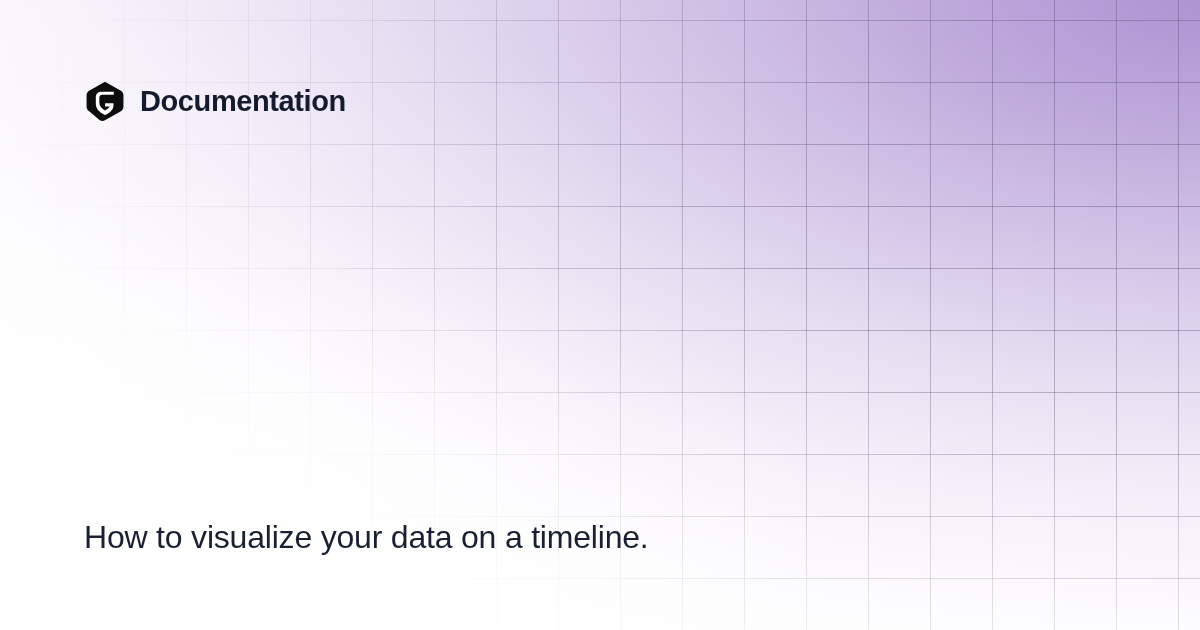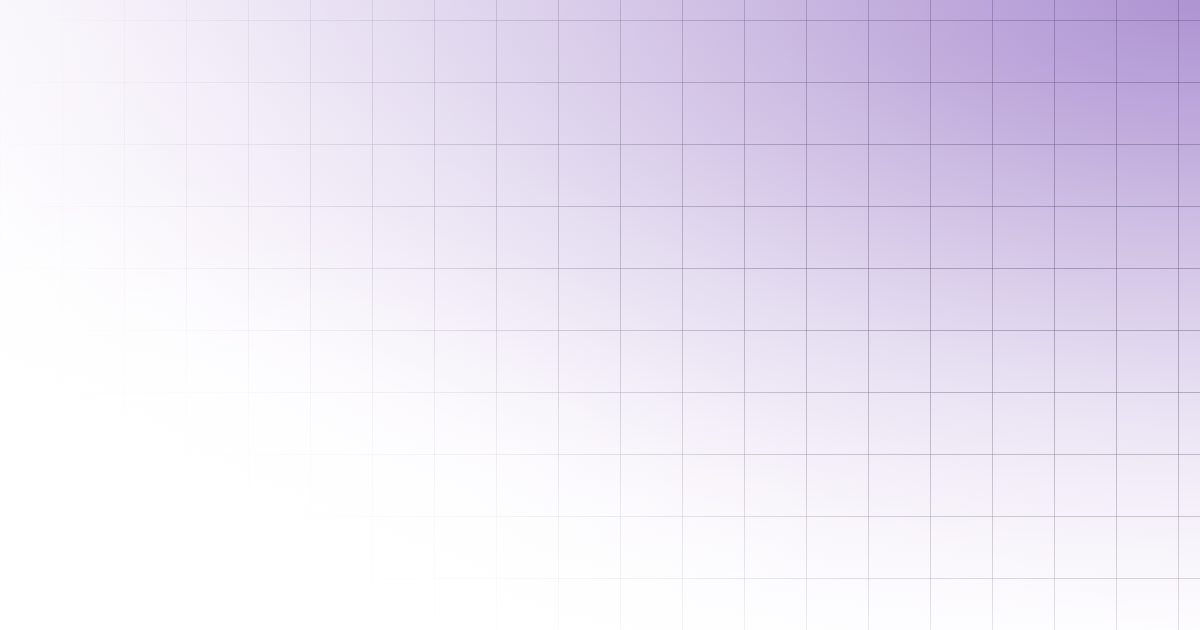--- a/index.html
+++ b/index.html
@@ -163,18 +163,26 @@
 
 <div class="banner">
 
   <div class="bg-gradient"></div>
   <div class="bg-gradient-2"></div>
   <div class="bg-grid"></div>
   <div class="bg-fade"></div>
 
   <div class="content">
 
+    <div class="brand">
+      <svg class="brand-logo" viewBox="0 0 64 64" aria-hidden="true">
+        <path d="M32 2.6 L56.2 16.3 C58.6 17.7 60.1 20.3 60.1 23.1 L60.1 40.9 C60.1 43.7 58.6 46.3 56.2 47.7 L32 61.4 C29.6 62.8 26.6 62.8 24.2 61.4 L7.8 47.7 C5.4 46.3 3.9 43.7 3.9 40.9 L3.9 23.1 C3.9 20.3 5.4 17.7 7.8 16.3 L32 2.6 Z" fill="#0d0d0d"></path>
+        <path d="M45.4 17.8 L45.4 22.6 L27.6 22.6 C25.1 22.6 23.4 24.3 23.4 26.8 L23.4 34.6 C23.4 39.6 26.4 43.2 32 46.3 C35.3 44.5 37.8 42.5 39.2 40.2 L32.2 40.2 L32.2 35.3 L44.9 35.3 L44.9 38.3 C44.9 44.6 40.5 49.5 32 53.4 C22.4 49.0 18.0 43.6 18.0 35.6 L18.0 26.0 C18.0 21.1 21.4 17.8 26.6 17.8 Z" fill="#ffffff"></path>
+      </svg>
+      <span class="brand-name">Documentation</span>
+    </div>
 
     <div class="headline-block">
+      <p class="subhead">How to visualize your data on a timeline.</p>
     </div>
 
   </div>
 </div>
 
 </body></html>

